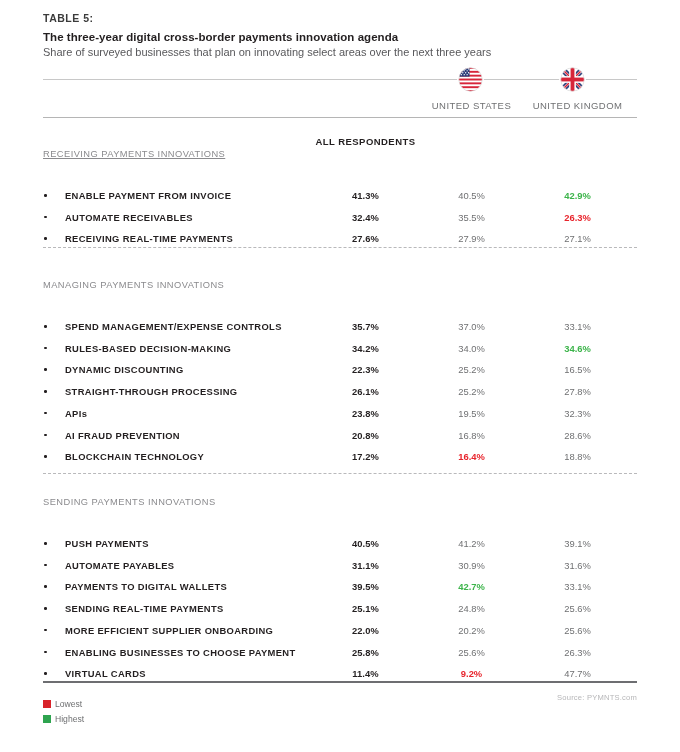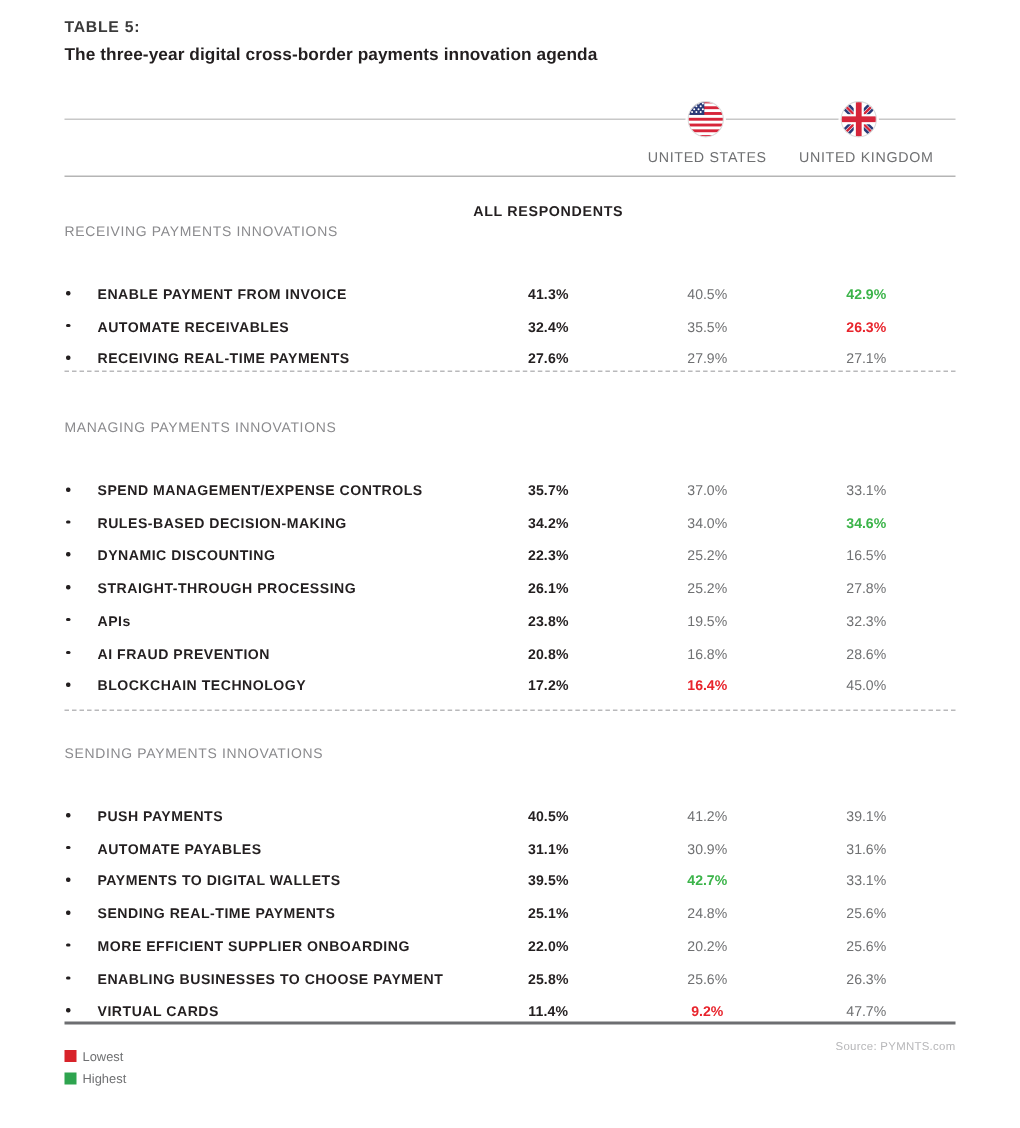--- a/index.html
+++ b/index.html
@@ -221,20 +221,21 @@
     white-space: nowrap;
   }
 </style>
 </head>
 <body>
 
 <div id="table-root">
 
   <div class="table-label">TABLE 5:</div>
   <div class="table-title">The three-year digital cross-border payments innovation agenda</div>
+  <div class="table-subtitle">Share of surveyed businesses that plan on innovating select areas over the next three years</div>
 
   <div class="rule-top"></div>
 
   <div class="flag flag-us">
     <svg viewBox="0 0 26 26" xmlns="http://www.w3.org/2000/svg" aria-hidden="true">
       <defs>
           <clipPath id="c-us">
             <circle cx="13" cy="13" r="12.2"></circle>
           </clipPath>
         </defs>
@@ -301,21 +302,21 @@
     </svg>
   </div>
 
   <div class="col-head all">ALL RESPONDENTS</div>
   <div class="col-head us">UNITED STATES</div>
   <div class="col-head uk">UNITED KINGDOM</div>
 
   <div class="rule-head-bottom"></div>
 
   <div id="body-layer">
-      <div class="section-title" style="top: 149px;">RECEIVING PAYMENTS INNOVATIONS</div>
+      <div class="section-title" style="top: 149px; text-decoration: underline;">RECEIVING PAYMENTS INNOVATIONS</div>
       <div class="row" style="top: 170px;">
         <span class="bullet"></span>
         <span class="label">ENABLE PAYMENT FROM INVOICE</span>
         <span class="val all">41.3%</span>
         <span class="val us">40.5%</span>
         <span class="val uk high">42.9%</span>
       </div>
       <div class="row" style="top: 191.7px;">
         <span class="bullet"></span>
         <span class="label">AUTOMATE RECEIVABLES</span>
@@ -371,21 +372,21 @@
         <span class="label">AI FRAUD PREVENTION</span>
         <span class="val all">20.8%</span>
         <span class="val us">16.8%</span>
         <span class="val uk">28.6%</span>
       </div>
       <div class="row" style="top: 431.2px;">
         <span class="bullet"></span>
         <span class="label">BLOCKCHAIN TECHNOLOGY</span>
         <span class="val all">17.2%</span>
         <span class="val us low">16.4%</span>
-        <span class="val uk">45.0%</span>
+        <span class="val uk">18.8%</span>
       </div>
       <div class="section-title" style="top: 497px;">SENDING PAYMENTS INNOVATIONS</div>
       <div class="row" style="top: 518px;">
         <span class="bullet"></span>
         <span class="label">PUSH PAYMENTS</span>
         <span class="val all">40.5%</span>
         <span class="val us">41.2%</span>
         <span class="val uk">39.1%</span>
       </div>
       <div class="row" style="top: 539.7px;">

